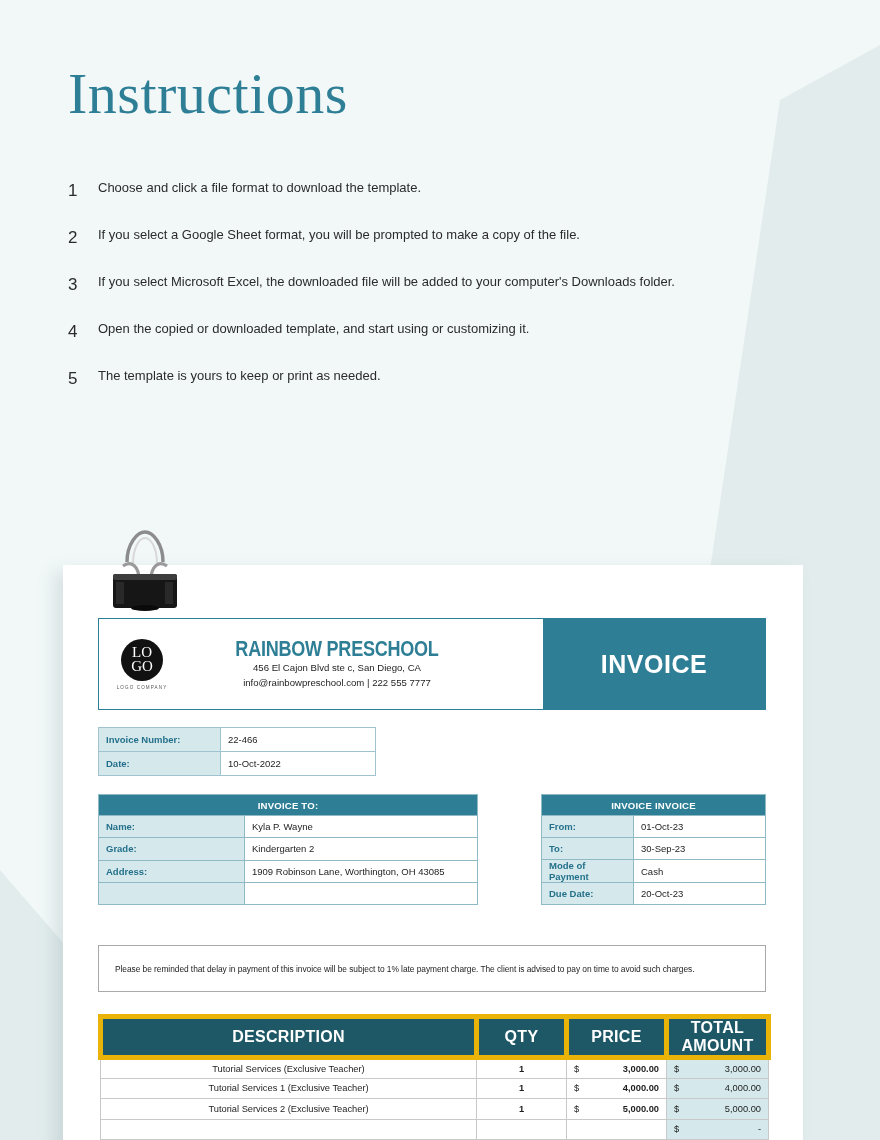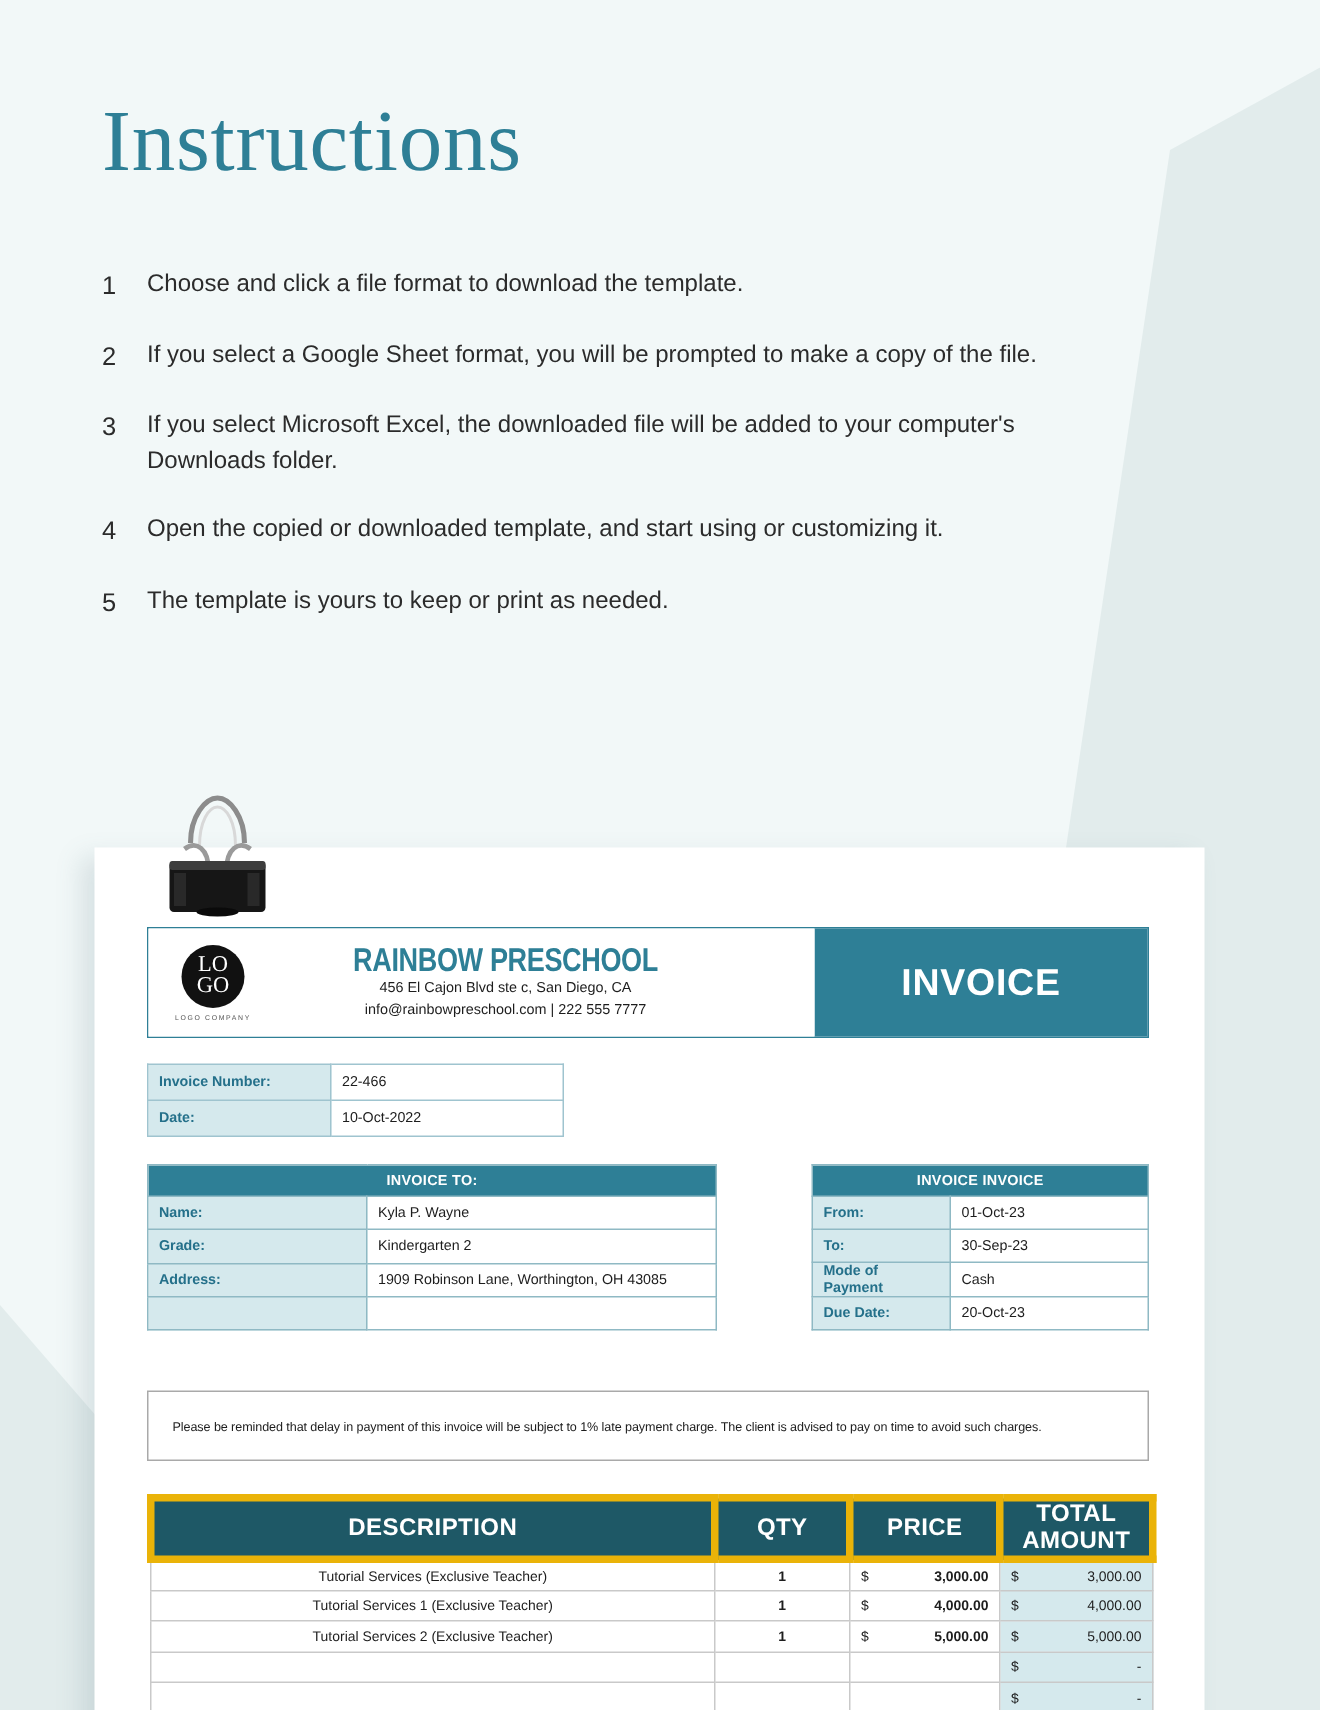--- a/index.html
+++ b/index.html
@@ -54,21 +54,21 @@
     margin-bottom: 22px;
   }
   .step-num {
     width: 30px;
     flex: 0 0 30px;
     font-size: 17px;
     color: #2b2b2b;
     line-height: 1.48;
   }
   .step-text {
-    font-size: 16px;
+    font-size: 13px;
     color: #2b2b2b;
     line-height: 1.48;
     max-width: 660px;
   }
 
   
   .sheet {
     position: absolute;
     left: 63px;
     top: 565px;
@@ -94,21 +94,21 @@
     position: absolute;
     left: 35px;
     top: 53px;
     width: 668px;
   }
 
   
   .inv-header {
     display: flex;
     border: 1.5px solid #2e7f96;
-    height: 74px;
+    height: 92px;
   }
   .inv-header-left {
     flex: 1 1 auto;
     display: flex;
     align-items: center;
     background: #ffffff;
     position: relative;
     padding-left: 14px;
   }
   .logo-wrap {

